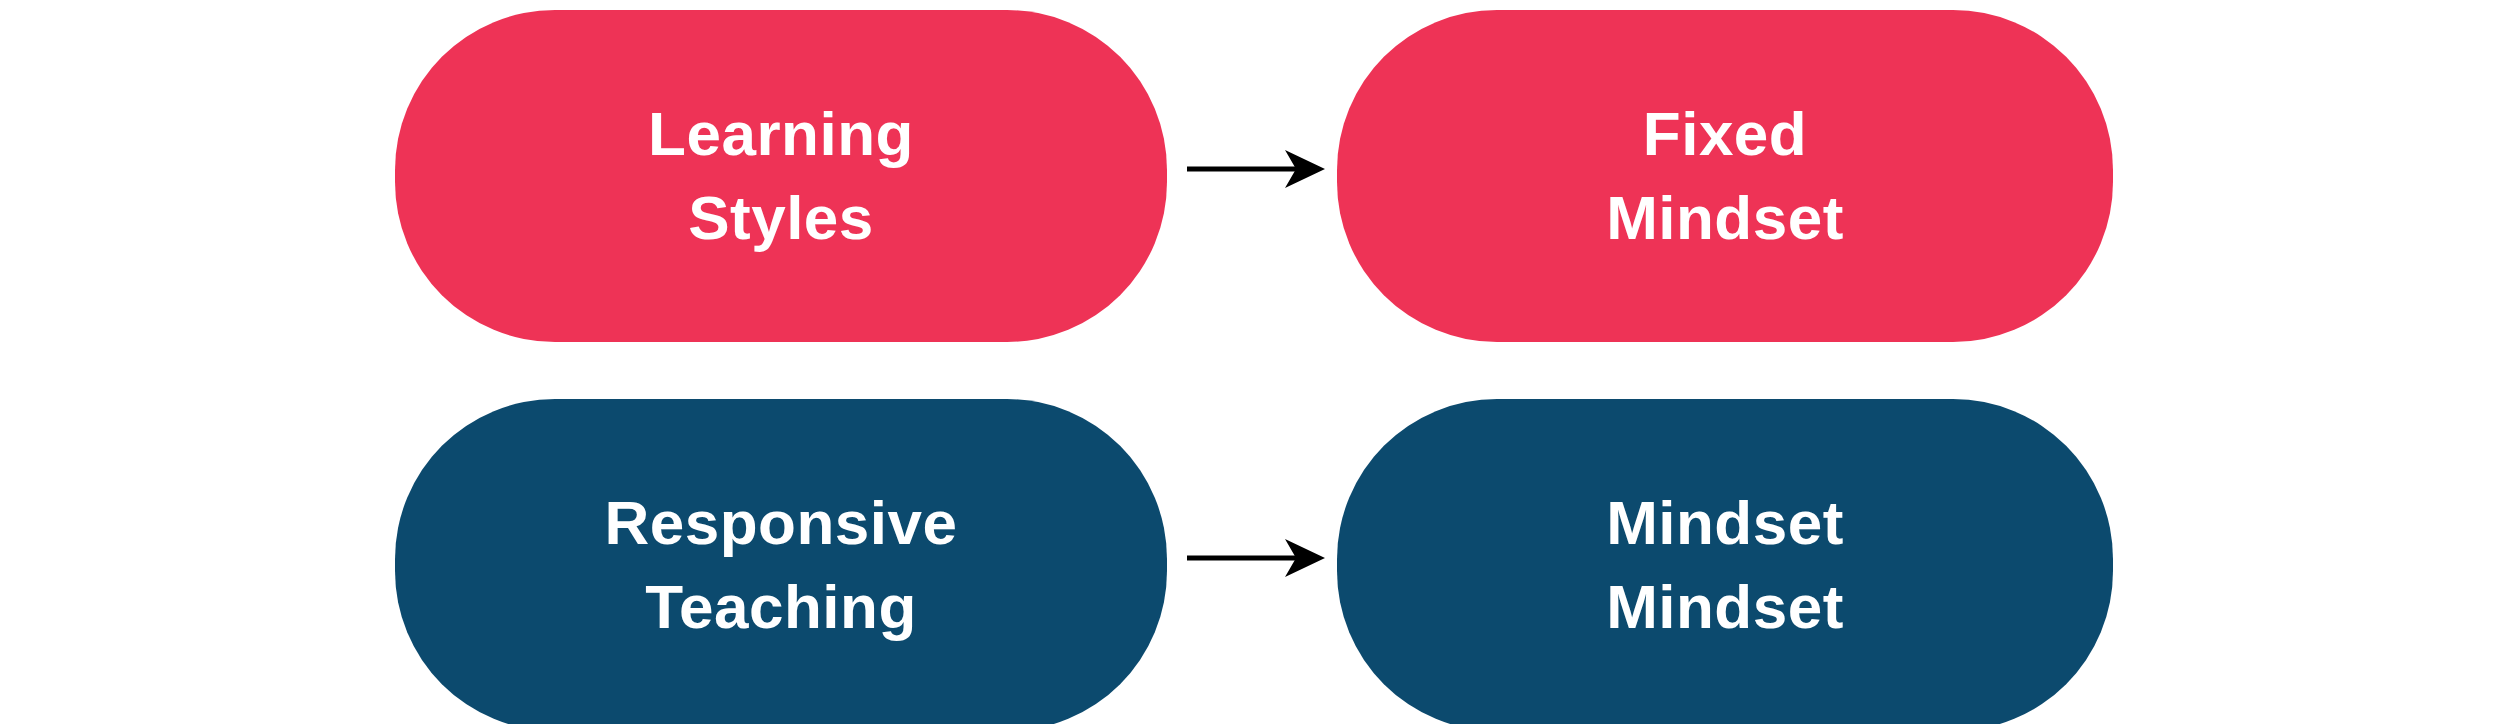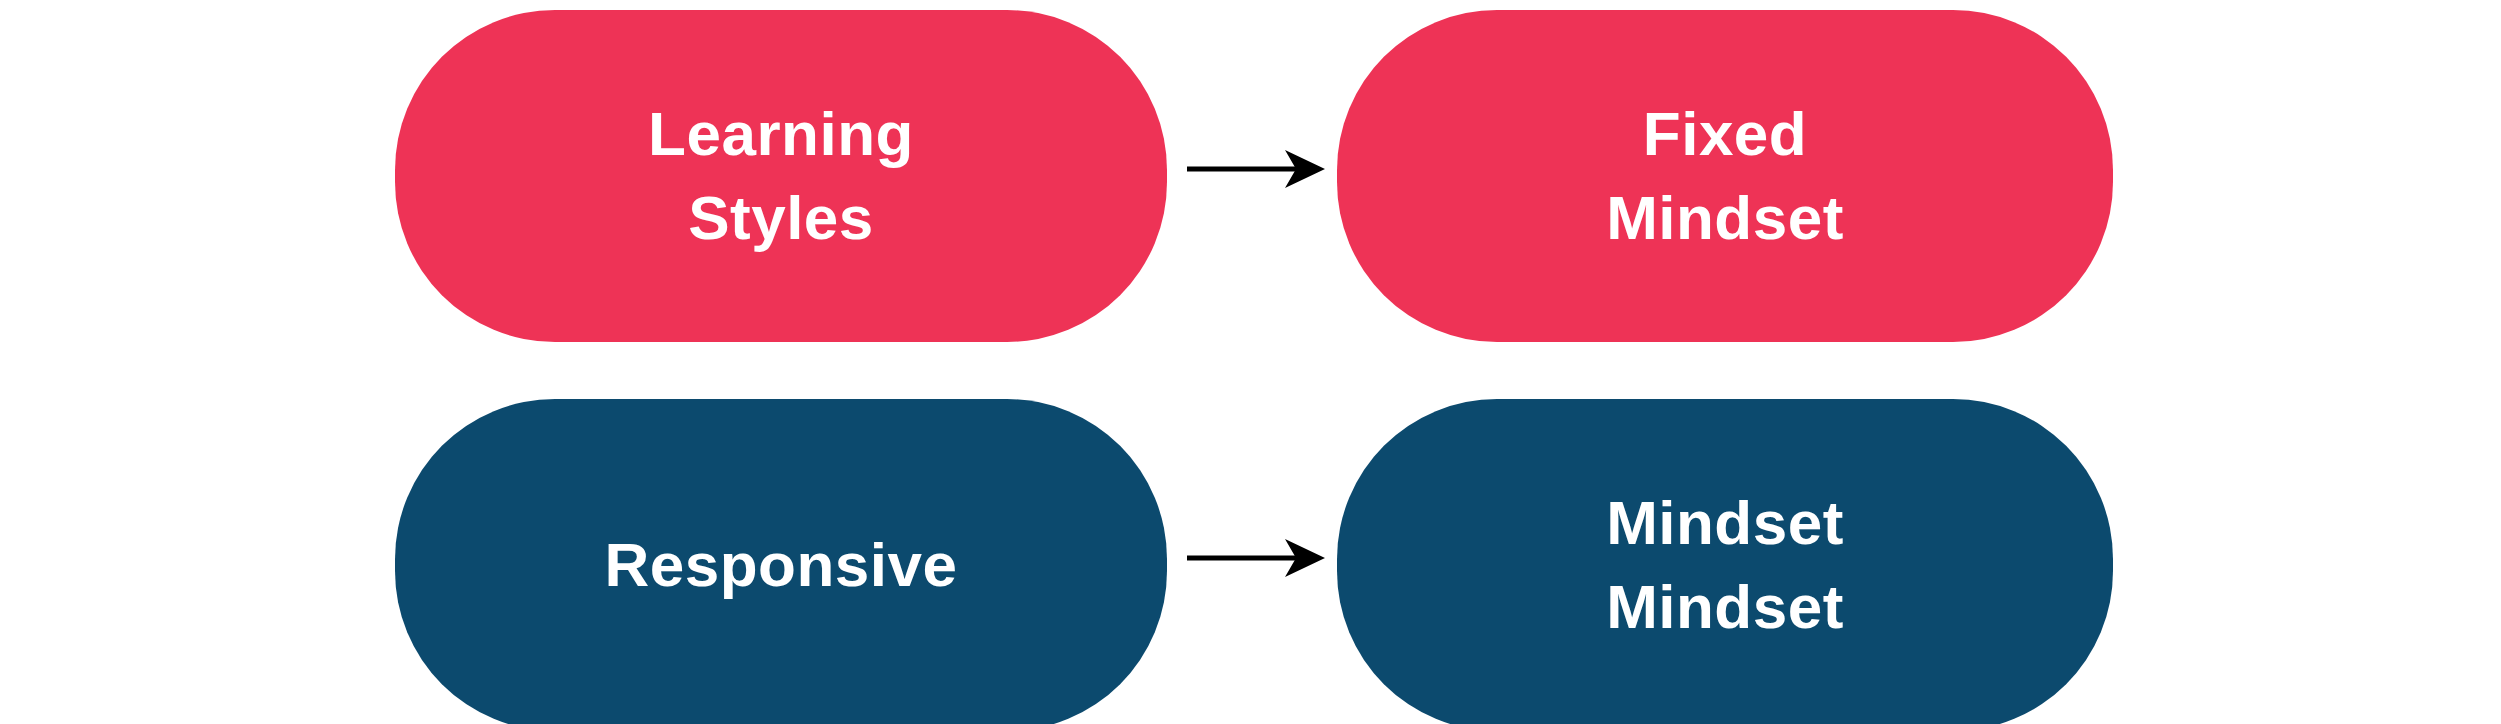--- a/index.html
+++ b/index.html
@@ -64,20 +64,21 @@
     <polygon points="100,3 140,22 100,41 111,22" fill="#000000"></polygon>
   </svg>
 
   <div class="pill pill-red pill-top-right">
     <span class="line">Fixed</span>
     <span class="line">Mindset</span>
   </div>
 
   <div class="pill pill-green pill-bottom-left">
     <span class="line">Responsive</span>
+    <span class="line">Teaching</span>
   </div>
 
   <svg class="arrow arrow-bottom" viewBox="0 0 142 44">
     <line x1="2" y1="22" x2="112" y2="22" stroke="#000000" stroke-width="5"></line>
     <polygon points="100,3 140,22 100,41 111,22" fill="#000000"></polygon>
   </svg>
 
   <div class="pill pill-green pill-bottom-right">
     <span class="line">Mindset</span>
     <span class="line">Mindset</span>

